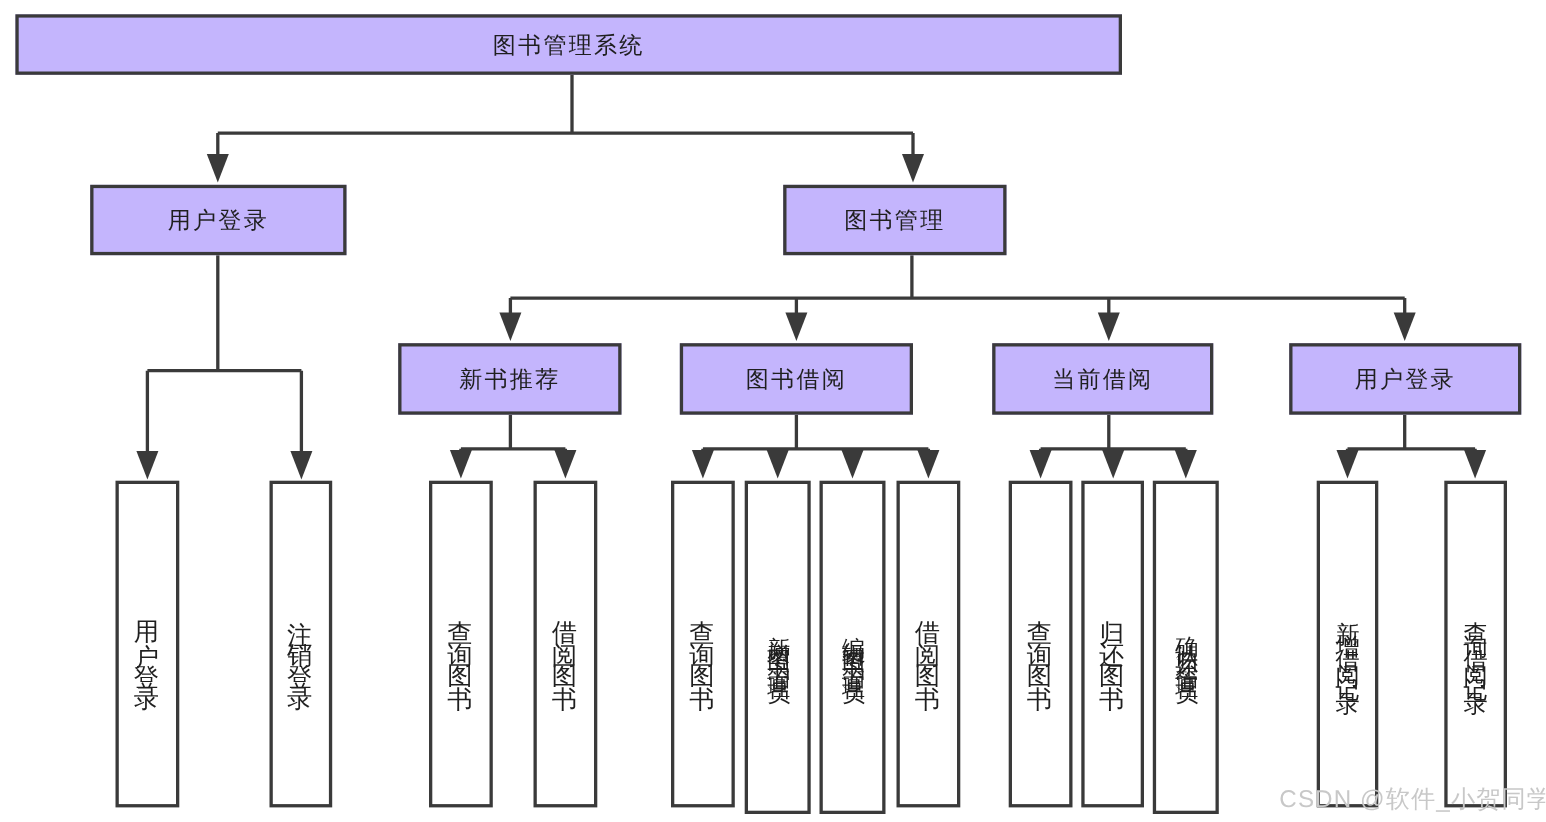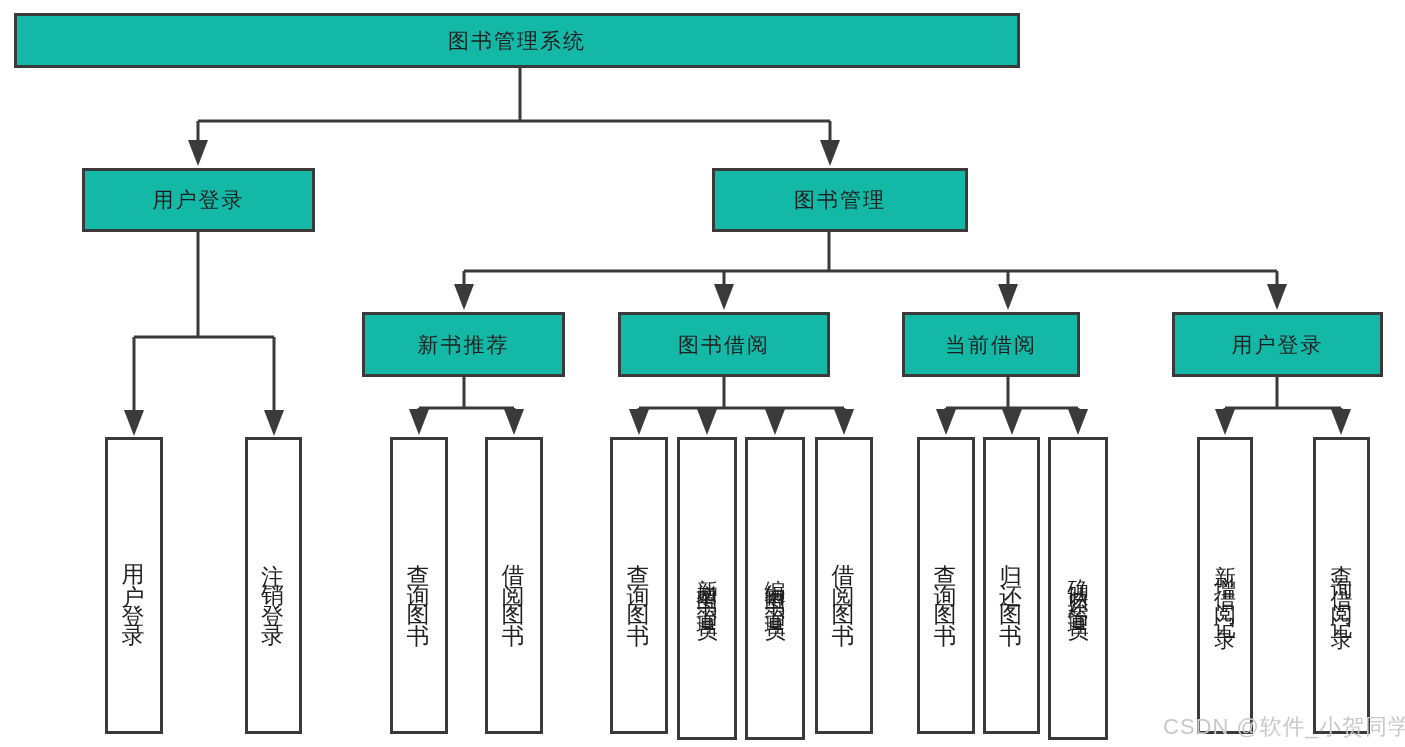--- a/index.html
+++ b/index.html
@@ -18,21 +18,21 @@
   .connectors {
     position: absolute;
     left: 0;
     top: 0;
     z-index: 0;
   }
   .hbox {
     position: absolute;
     box-sizing: border-box;
     border: 3px solid #3a3a3a;
-    background: #14b8a6;
+    background: #c4b5fd;
     display: flex;
     align-items: center;
     justify-content: center;
     font-size: 21px;
     letter-spacing: 2px;
     color: #1f1f1f;
     z-index: 1;
   }
   .vbox {
     position: absolute;
@@ -120,31 +120,31 @@
     </g>
   </svg>
 
   <div class="hbox" style="left:14px; top:13px; width:1006px; height:55px;">
     <span>图书管理系统</span>
   </div>
 
   <div class="hbox" style="left:82px; top:168px; width:233px; height:64px;">
     <span>用户登录</span>
   </div>
-  <div class="hbox" style="left:712px; top:168px; width:256px; height:64px;">
+  <div class="hbox" style="left:712px; top:168px; width:203px; height:64px;">
     <span>图书管理</span>
   </div>
 
   <div class="hbox" style="left:618px; top:312px; width:212px; height:65px;">
     <span>图书借阅</span>
   </div>
   <div class="hbox" style="left:362px; top:312px; width:203px; height:65px;">
     <span>新书推荐</span>
   </div>
-  <div class="hbox" style="left:902px; top:312px; width:178px; height:65px;">
+  <div class="hbox" style="left:902px; top:312px; width:201px; height:65px;">
     <span>当前借阅</span>
   </div>
   <div class="hbox" style="left:1172px; top:312px; width:211px; height:65px;">
     <span>用户登录</span>
   </div>
 
   <div class="vbox" style="left:105px;">
     <span>用户登录</span>
   </div>
   <div class="vbox" style="left:245px; width:57px;">

